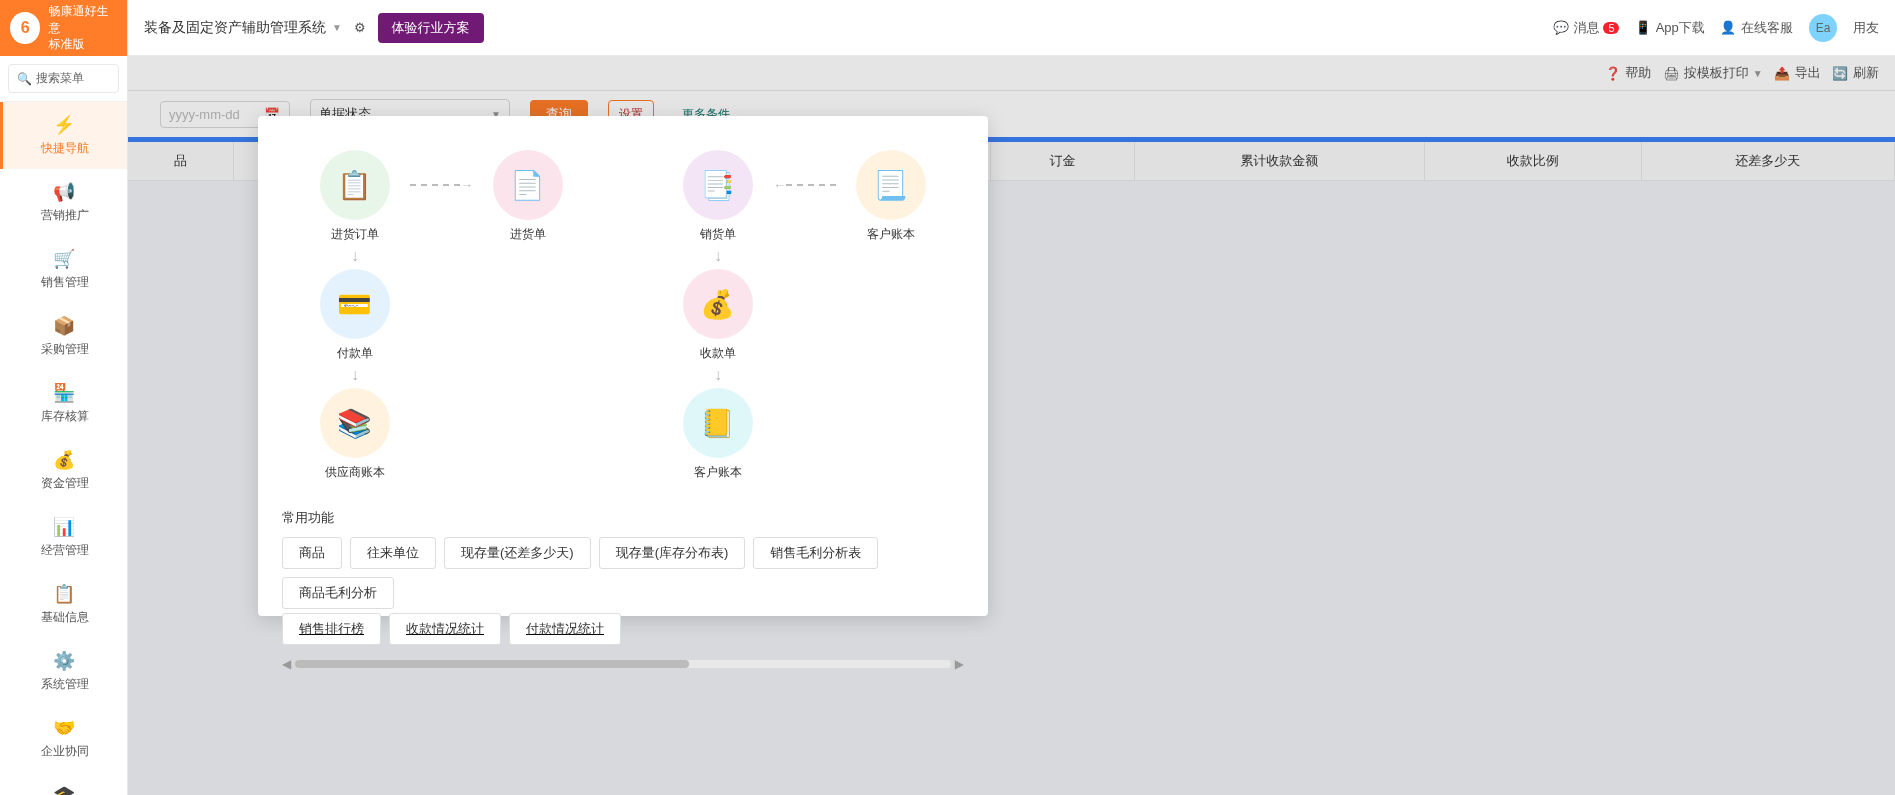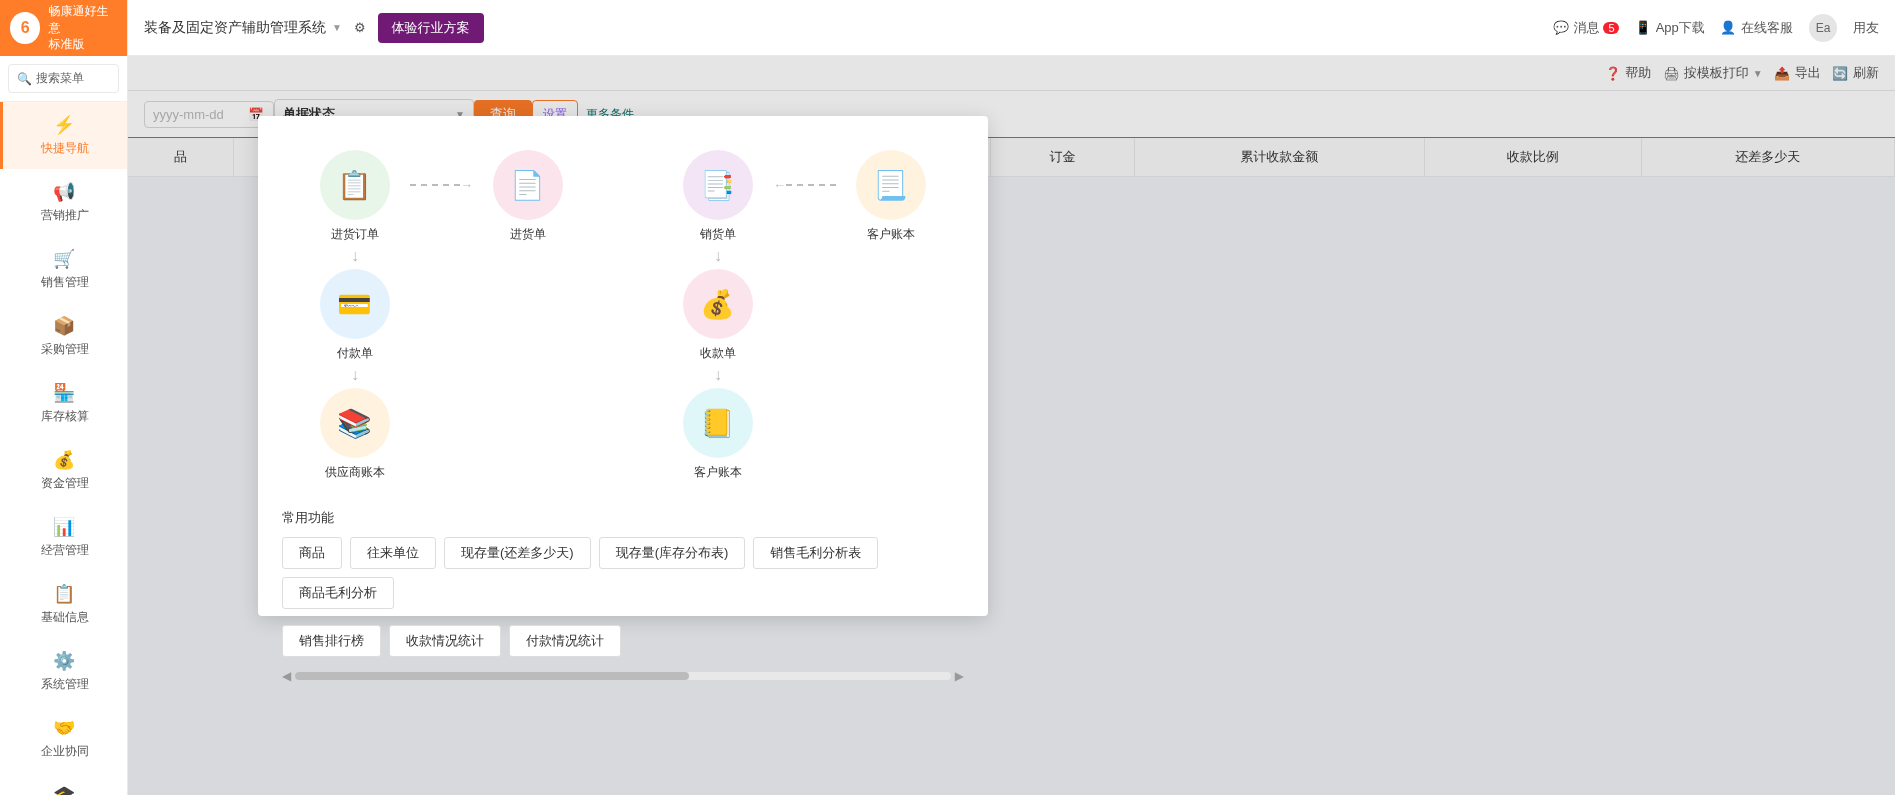--- a/index.html
+++ b/index.html
@@ -25,44 +25,44 @@
     .main-area { flex: 1; display: flex; flex-direction: column; overflow: hidden; }
 
     
     .top-header { height: 56px; background: #fff; border-bottom: 1px solid #e8e8e8; display: flex; align-items: center; padding: 0 16px; gap: 12px; }
     .top-header-system { display: flex; align-items: center; gap: 6px; color: #333; font-size: 14px; }
     .top-header-actions { display: flex; align-items: center; gap: 16px; margin-left: auto; }
     .header-btn { background: none; border: none; cursor: pointer; color: #555; font-size: 13px; display: flex; align-items: center; gap: 4px; }
     .header-btn-primary { background: #701a75; color: #fff; border: none; border-radius: 4px; padding: 6px 14px; cursor: pointer; font-size: 13px; }
     .badge { background: #f5222d; color: #fff; border-radius: 8px; font-size: 11px; padding: 0 4px; min-width: 16px; text-align: center; }
     .dropdown-arrow { font-size: 10px; color: #999; }
-    .user-avatar { width: 28px; height: 28px; border-radius: 50%; background: #e5e5e5; display: flex; align-items: center; justify-content: center; font-size: 12px; color: #666; }
+    .user-avatar { width: 28px; height: 28px; border-radius: 50%; background: #7dd3fc; display: flex; align-items: center; justify-content: center; font-size: 12px; color: #666; }
 
     
     .tab-bar { height: 40px; background: #1abc9c; display: flex; align-items: center; padding: 0 0 0 0; }
     .tab-item { height: 40px; padding: 0 16px; display: flex; align-items: center; cursor: pointer; font-size: 13px; color: rgba(255,255,255,0.85); gap: 8px; }
     .tab-item.active { background: #fff; color: #333; border-radius: 4px 4px 0 0; margin-top: 4px; }
     .tab-item.home { color: #fff; font-weight: 500; }
     .tab-close { font-size: 14px; color: #999; cursor: pointer; }
     .tab-bar-close { margin-left: auto; padding: 0 16px; color: #fff; cursor: pointer; font-size: 16px; }
 
     
     .content-area { flex: 1; position: relative; background: #f0f2f5; overflow: hidden; }
 
     
     .content-toolbar { background: #fff; padding: 8px 16px; display: flex; align-items: center; gap: 16px; border-bottom: 1px solid #e8e8e8; }
     .toolbar-right { margin-left: auto; display: flex; align-items: center; gap: 12px; }
     .toolbar-btn { background: none; border: none; cursor: pointer; color: #555; font-size: 13px; display: flex; align-items: center; gap: 4px; }
 
     
-    .filter-bar { background: #fff; padding: 8px 16px; display: flex; align-items: center; gap: 0; border-bottom: 1px solid #3b82f6; }
+    .filter-bar { background: #fff; padding: 8px 32px; display: flex; align-items: center; gap: 20px; border-bottom: 5px solid #3b82f6; }
     .filter-date { border: 1px solid #d9d9d9; border-radius: 4px; padding: 5px 8px; font-size: 13px; color: #bbb; width: 130px; display: flex; align-items: center; justify-content: space-between; }
-    .filter-select { border: 1px solid #d9d9d9; border-radius: 4px; padding: 5px 8px; font-size: 13px; color: #333; width: 200px; display: flex; align-items: center; justify-content: space-between; font-weight: bold; }
+    .filter-select { border: 1px solid #d9d9d9; border-radius: 4px; padding: 5px 8px; font-size: 13px; color: #333; width: 200px; display: flex; align-items: center; justify-content: space-between; }
     .query-btn { background: #ff7c29; color: #fff; border: none; border-radius: 4px; padding: 5px 16px; cursor: pointer; font-size: 13px; }
-    .set-btn { background: none; border: 1px solid #ff7c29; color: #8b5cf6; border-radius: 4px; padding: 5px 10px; cursor: pointer; font-size: 12px; }
+    .set-btn { background: none; border: 1px solid #ff7c29; color: #b91c1c; border-radius: 4px; padding: 5px 10px; cursor: pointer; font-size: 12px; }
     .more-conditions { color: #0f766e; font-size: 12px; cursor: pointer; padding: 5px 8px; }
 
     
     .table-area { background: #fff; margin: 0; overflow-x: auto; }
     .data-table { width: 100%; border-collapse: collapse; }
     .data-table th { background: #fafafa; border-bottom: 1px solid #e8e8e8; border-right: 1px solid #e8e8e8; padding: 10px 12px; font-size: 13px; color: #333; font-weight: 500; white-space: nowrap; text-align: center; }
     .empty-data { text-align: center; padding: 60px; color: #999; font-size: 14px; }
 
     
     .popup-overlay { position: absolute; top: 0; left: 0; right: 0; bottom: 0; background: rgba(0,0,0,0.1); z-index: 100; display: flex; align-items: flex-start; justify-content: flex-start; }
@@ -347,21 +347,21 @@
           <div class="common-section">
             <div class="common-title">常用功能</div>
             <div class="common-btns">
               <button class="common-btn">商品</button>
               <button class="common-btn">往来单位</button>
               <button class="common-btn">现存量(还差多少天)</button>
               <button class="common-btn">现存量(库存分布表)</button>
               <button class="common-btn">销售毛利分析表</button>
               <button class="common-btn">商品毛利分析</button>
             </div>
-            <div class="common-btns" style="margin-top:16px;">
+            <div class="common-btns" style="margin-top:4px;text-decoration:underline;">
               <button class="common-btn">销售排行榜</button>
               <button class="common-btn">收款情况统计</button>
               <button class="common-btn">付款情况统计</button>
             </div>
           </div>
 
           <div class="scroll-row">
             <span class="scroll-arrow">◀</span>
             <div class="scroll-track">
               <div class="scroll-thumb"></div>

